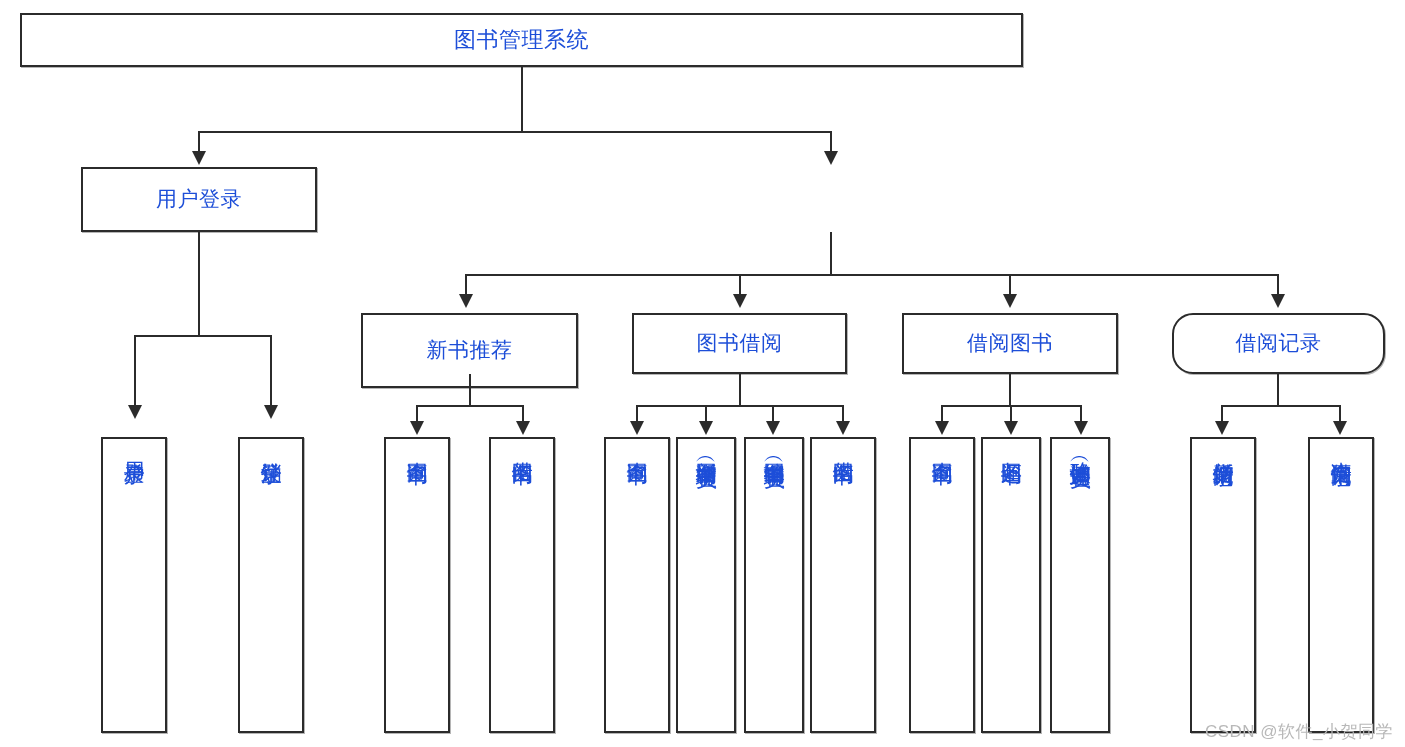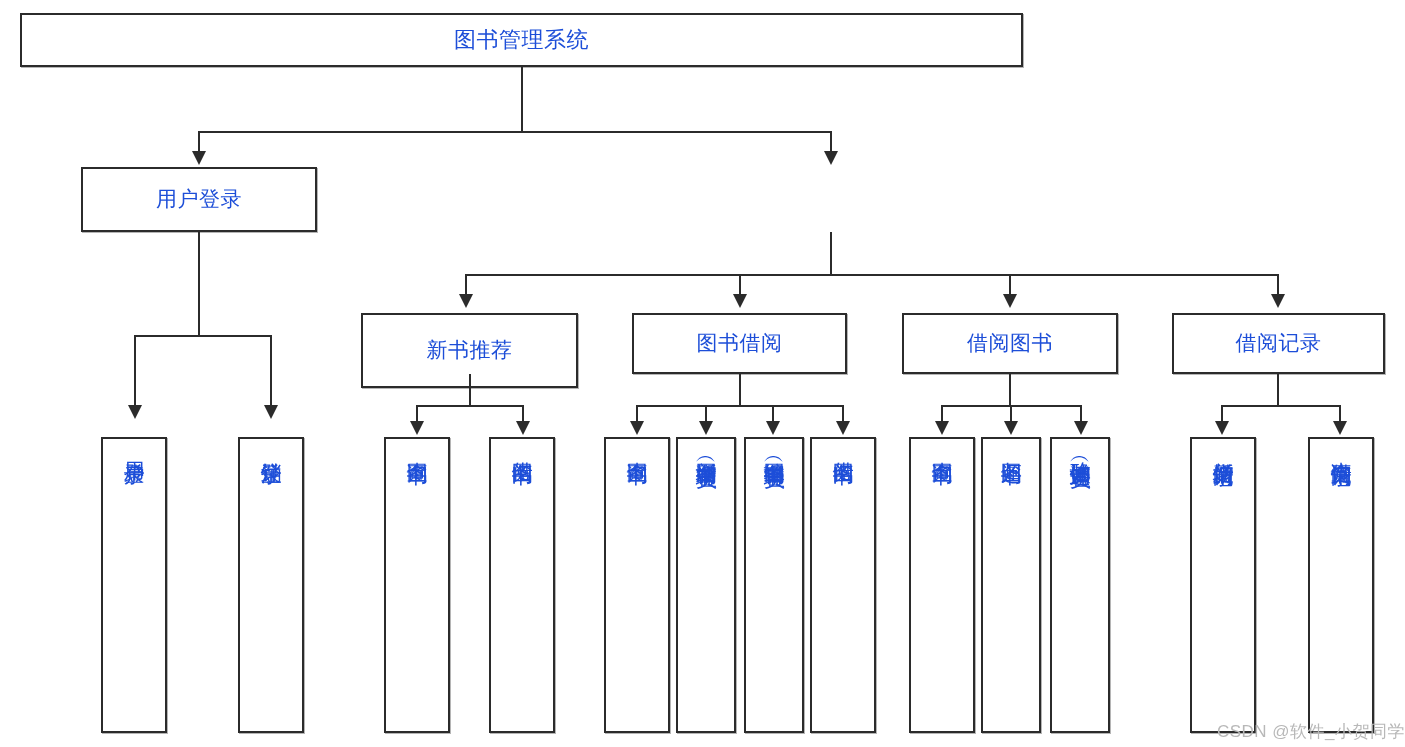--- a/index.html
+++ b/index.html
@@ -65,21 +65,21 @@
     position: absolute;
     width: 0;
     height: 0;
     border-left: 7px solid transparent;
     border-right: 7px solid transparent;
     border-top: 14px solid #2b2b2b;
   }
   
   #watermark {
     position: absolute;
-    right: 0;
+    right: 12px;
     bottom: 4px;
     font-size: 17px;
     color: #b8b8b8;
     letter-spacing: 0.5px;
     white-space: nowrap;
     user-select: none;
   }
 </style>
 </head>
 <body>
@@ -123,21 +123,21 @@
 
   <div class="node" style="left:361px; top:313px; width:217px; height:75px;">
     <span class="label">新书推荐</span>
   </div>
   <div class="node" style="left:632px; top:313px; width:215px; height:61px;">
     <span class="label">图书借阅</span>
   </div>
   <div class="node" style="left:902px; top:313px; width:216px; height:61px;">
     <span class="label">借阅图书</span>
   </div>
-  <div class="node" style="left:1172px; top:313px; width:213px; height:61px;">
+  <div class="node" style="left:1172px; top:313px; width:213px; height:61px;border-radius:21px;">
     <span class="label">借阅记录</span>
   </div>
 
   <div class="ln v" style="left:469px; top:374px; height:33px;"></div>
   <div class="ln h" style="left:416px; top:405px; width:106px;"></div>
   <div class="ln v" style="left:416px; top:405px; height:22px;"></div>
   <div class="arrow" style="left:410px; top:421px;"></div>
   <div class="ln v" style="left:522px; top:405px; height:22px;"></div>
   <div class="arrow" style="left:516px; top:421px;"></div>
 

